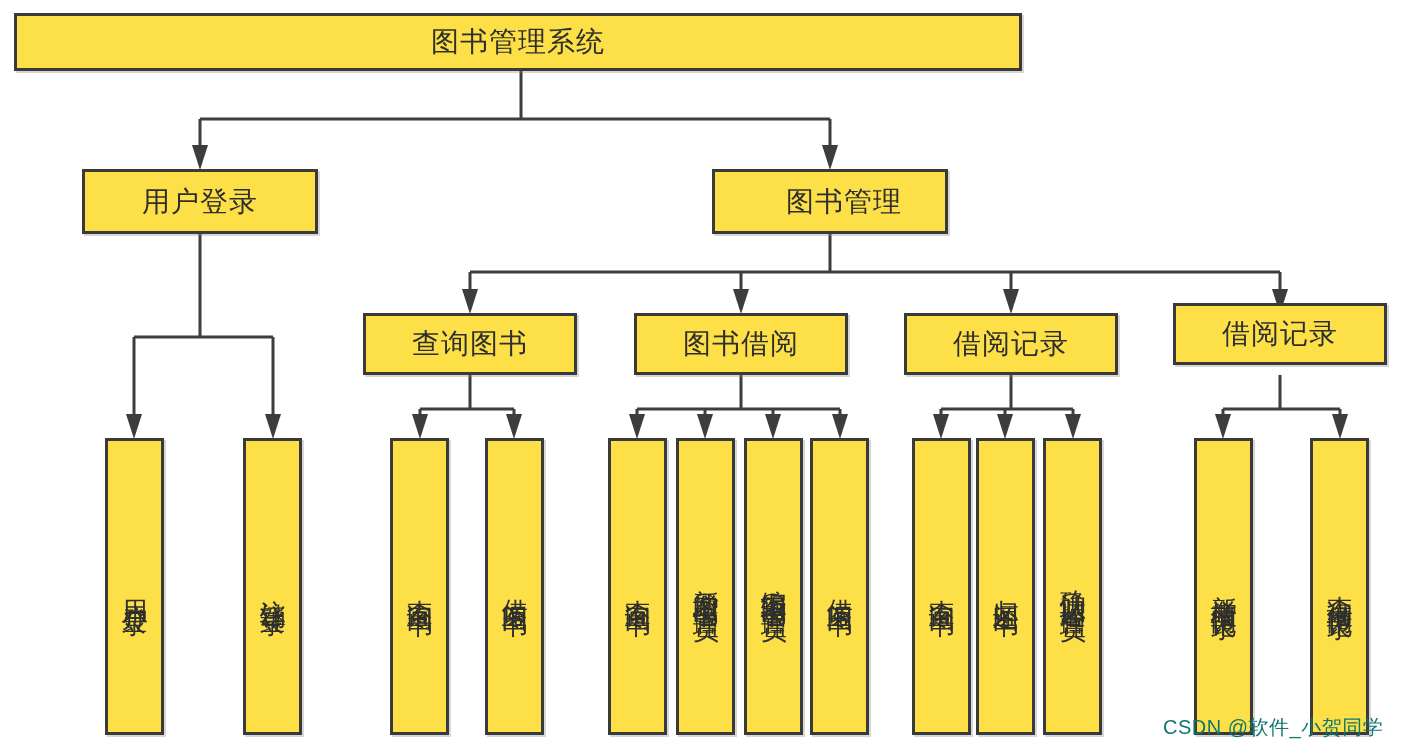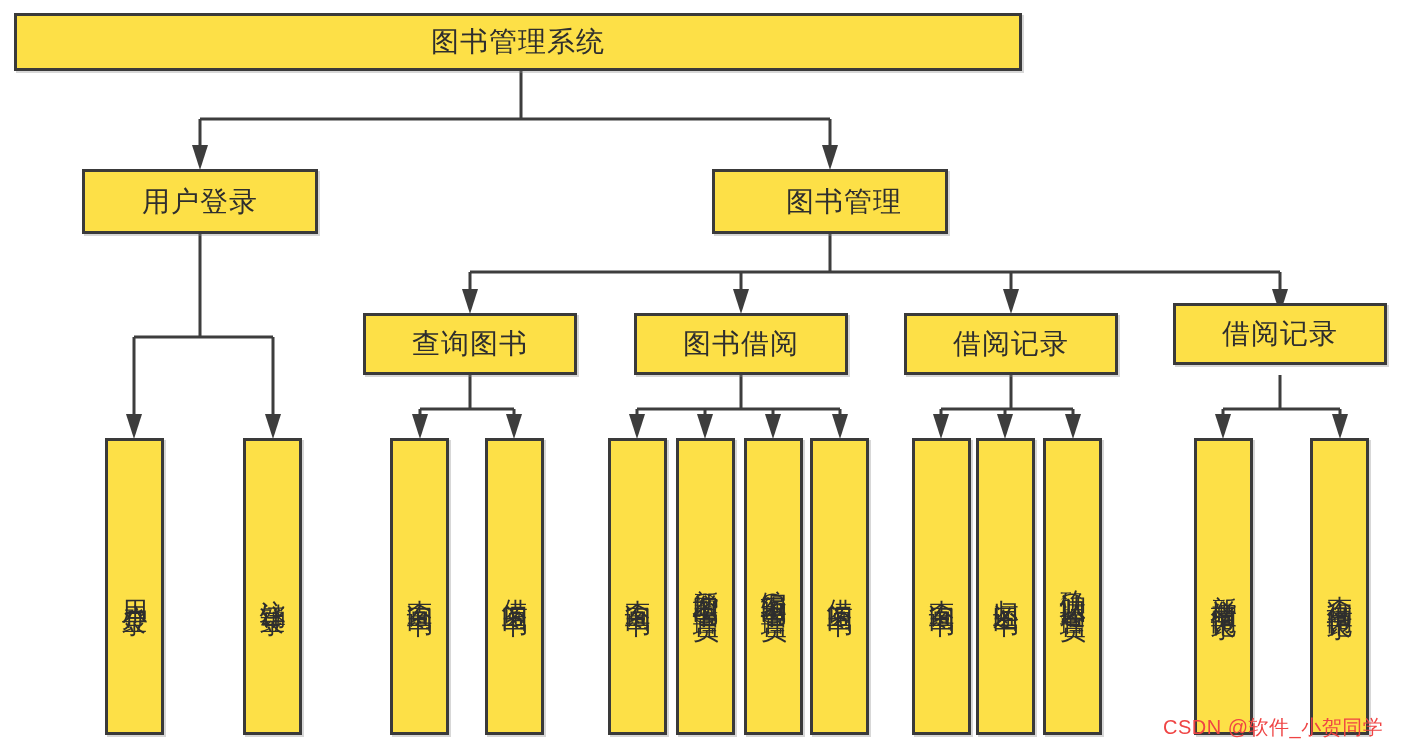--- a/index.html
+++ b/index.html
@@ -40,21 +40,21 @@
   .n-l3b{left:634px;top:313px;width:214px;height:62px;font-family:Liberation Serif, serif;}
   .n-l3c{left:904px;top:313px;width:214px;height:62px;}
   .n-l3d{left:1173px;top:303px;width:214px;height:62px;}
   .n-a1{left:105px;} .n-a2{left:243px;}
   .n-b1{left:390px;} .n-b2{left:485px;}
   .n-c1{left:608px;} .n-c2{left:676px;} .n-c3{left:744px;} .n-c4{left:810px;}
   .n-d1{left:912px;} .n-d2{left:976px;} .n-d3{left:1043px;}
   .n-e1{left:1194px;} .n-e2{left:1310px;}
   .watermark{
     position:absolute;left:1163px;top:714px;
-    font-size:20px;color:#ef4444;z-index:5;
+    font-size:20px;color:#0f766e;z-index:5;
     letter-spacing:0.5px;white-space:nowrap;
   }
 </style>
 </head>
 <body>
 
 <div class="canvas">
 
   <svg class="connectors" width="1405" height="747" viewBox="0 0 1405 747">
     <g stroke="#3d3d3d" stroke-width="3" fill="none">

